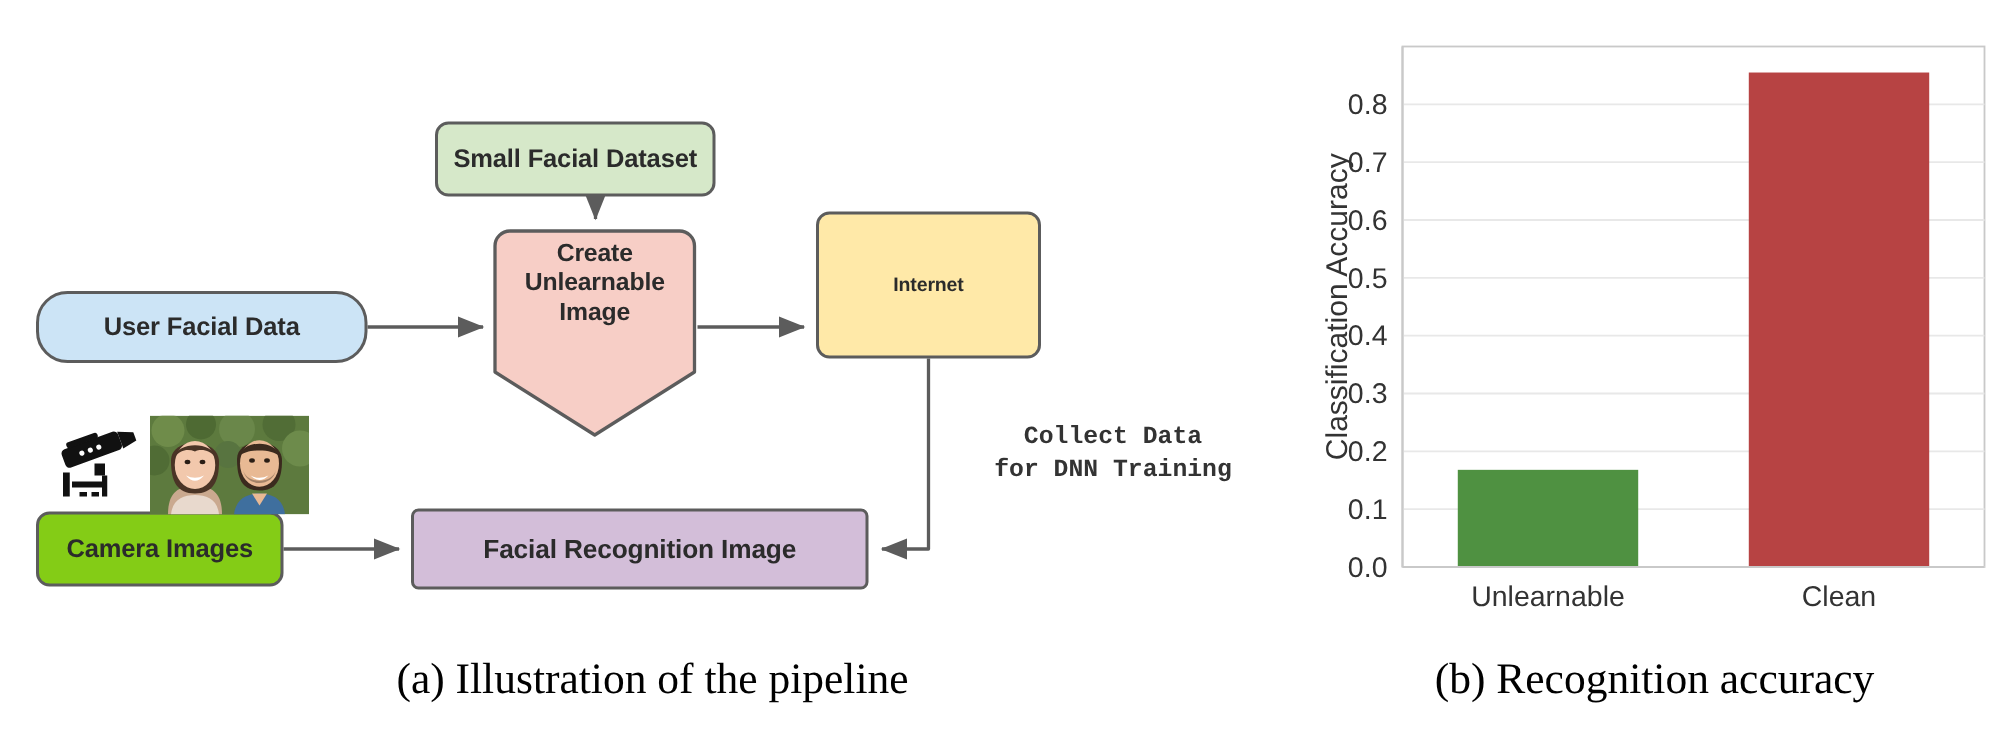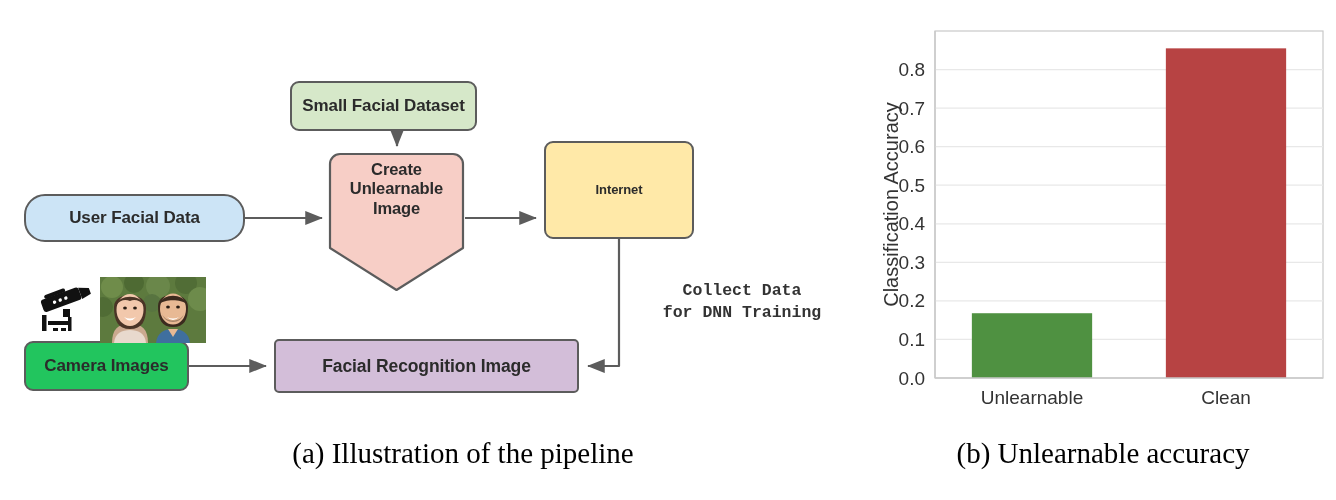--- a/index.html
+++ b/index.html
@@ -81,21 +81,21 @@
     width: 150px; height: 98px;
     background: #ffe9a8;
     border-radius: 9px;
     font-size: 13px;
     justify-content: center;
   }
 
   #node-camera-images {
     left: 24px; top: 341px;
     width: 165px; height: 50px;
-    background: #22c55e;
+    background: #84cc16;
     border-radius: 9px;
     font-size: 17px;
   }
 
   #node-facial-recognition-system {
     left: 274px; top: 339px;
     width: 305px; height: 54px;
     background: #d3bed9;
     border-radius: 5px;
     font-size: 17.5px;
@@ -147,21 +147,21 @@
   
   .caption {
     position: absolute;
     top: 437px;
     font-family: "Liberation Serif", serif;
     font-size: 29px;
     color: #000000;
     text-align: center;
     white-space: nowrap;
   }
-  #caption-a { left: 0; width: 870px; padding-left: 28px; }
+  #caption-a { left: 0; width: 870px; }
   #caption-b { left: 870px; width: 466px; }
 </style>
 </head>
 <body>
 
 <div id="figure">
 
   <div id="panel-a">
 
     <svg id="diagram-svg" viewBox="0 0 870 430">
@@ -330,15 +330,15 @@
           <rect x="295.86" y="48.35000000000002" width="120.28" height="329.65" fill="#b74343"></rect>
           <text x="356" y="404" text-anchor="middle" font-family="&quot;Liberation Sans&quot;, sans-serif" font-size="19" fill="#333333">Clean</text>
           <line x1="65" y1="378" x2="453" y2="378" stroke="#c9c9c9" stroke-width="1.4"></line>
           <line x1="65" y1="31" x2="65" y2="378" stroke="#c9c9c9" stroke-width="1.4"></line>
           <text x="0" y="0" transform="translate(28,204.5) rotate(-90)" text-anchor="middle" font-family="&quot;Liberation Sans&quot;, sans-serif" font-size="20" fill="#333333">Classification Accuracy</text>
         </g>
     </svg>
   </div>
 
   <div class="caption" id="caption-a">(a) Illustration of the pipeline</div>
-  <div class="caption" id="caption-b">(b) Unlearnable accuracy</div>
+  <div class="caption" id="caption-b">(b) Recognition accuracy</div>
 
 </div>
 
 </body></html>

